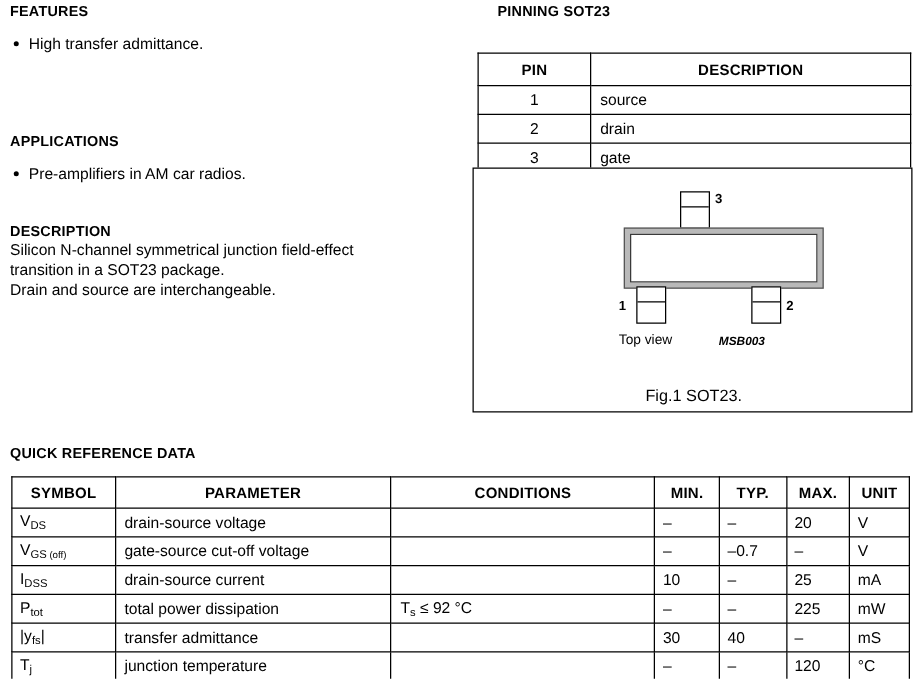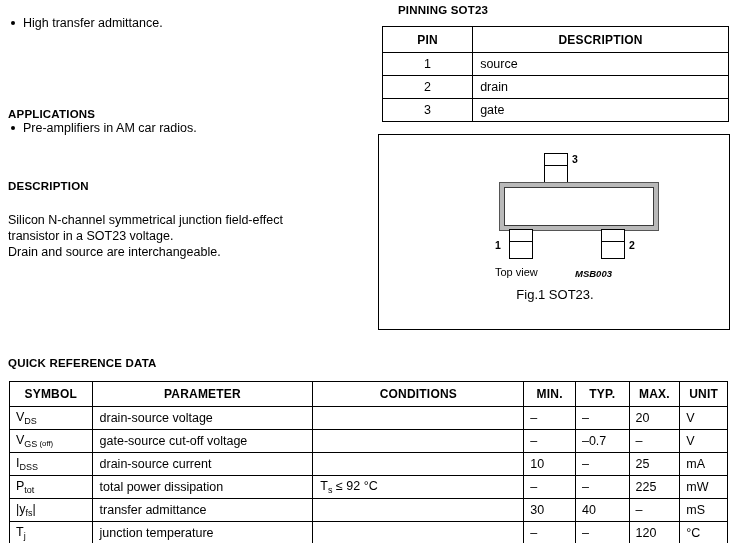--- a/index.html
+++ b/index.html
@@ -127,46 +127,47 @@
   #qrd-table td.c-val   { padding-left: 6px; text-align: left; }
   #qrd-table td.c-unit  { padding-left: 6px; text-align: left; }
 
   sub { font-size: 0.72em; vertical-align: -0.28em; }
   .sub-small { font-size: 0.62em; vertical-align: -0.28em; }
 </style>
 </head>
 <body>
 
 <div class="abs" style="left:8px; top:4px; width:350px;">
+  <div class="sec-head">FEATURES</div>
   <ul class="bullets" style="margin-top:11px;">
     <li>High transfer admittance.</li>
   </ul>
 </div>
 
 <div class="abs" style="left:8px; top:108px; width:350px;">
   <div class="sec-head">APPLICATIONS</div>
-  <ul class="bullets" style="">
+  <ul class="bullets" style="margin-top:11px;">
     <li>Pre-amplifiers in AM car radios.</li>
   </ul>
 </div>
 
 <div class="abs" style="left:8px; top:180px; width:350px;">
   <div class="sec-head">DESCRIPTION</div>
-  <div class="body-text" style="margin-top:20px;">
+  <div class="body-text" style="margin-top:0;">
     <div>Silicon N-channel symmetrical junction field-effect</div>
-    <div>transistor in a SOT23 voltage.</div>
+    <div>transition in a SOT23 package.</div>
     <div>Drain and source are interchangeable.</div>
   </div>
 </div>
 
 <div class="abs" style="left:398px; top:4px;">
   <div class="sec-head">PINNING SOT23</div>
 </div>
 
-<div class="abs" style="left:382px; top:26px;">
+<div class="abs" style="left:382px; top:42px;">
   <table class="dt" id="pinning-table">
     <thead>
       <tr>
         <th style="width:90px;">PIN</th>
         <th style="width:257px;">DESCRIPTION</th>
       </tr>
     </thead>
     <tbody>
       <tr>
         <td class="pin-num">1</td>
@@ -201,21 +202,21 @@
   <div class="abs pin-label" style="left:116px; top:104px;">1</div>
 
   <div class="abs lead" style="left:222px; top:94px; width:24px; height:30px;">
     <div class="lead-line" style="top:11px;"></div>
   </div>
   <div class="abs pin-label" style="left:250px; top:104px;">2</div>
 
   <div class="abs fig-sub" style="left:116px; top:131px;">Top view</div>
   <div class="abs fig-sub italic" style="left:196px; top:133px;">MSB003</div>
 
-  <div class="abs fig-caption" style="left:0; top:152px; width:352px;">Fig.1  SOT23.</div>
+  <div class="abs fig-caption" style="left:0; top:174px; width:352px;">Fig.1  SOT23.</div>
 </div>
 
 <div class="abs" style="left:8px; top:357px;text-align:center;">
   <div class="sec-head">QUICK REFERENCE DATA</div>
 </div>
 
 <div class="abs" style="left:9px; top:381px;">
   <table class="dt" id="qrd-table">
     <thead>
       <tr>

